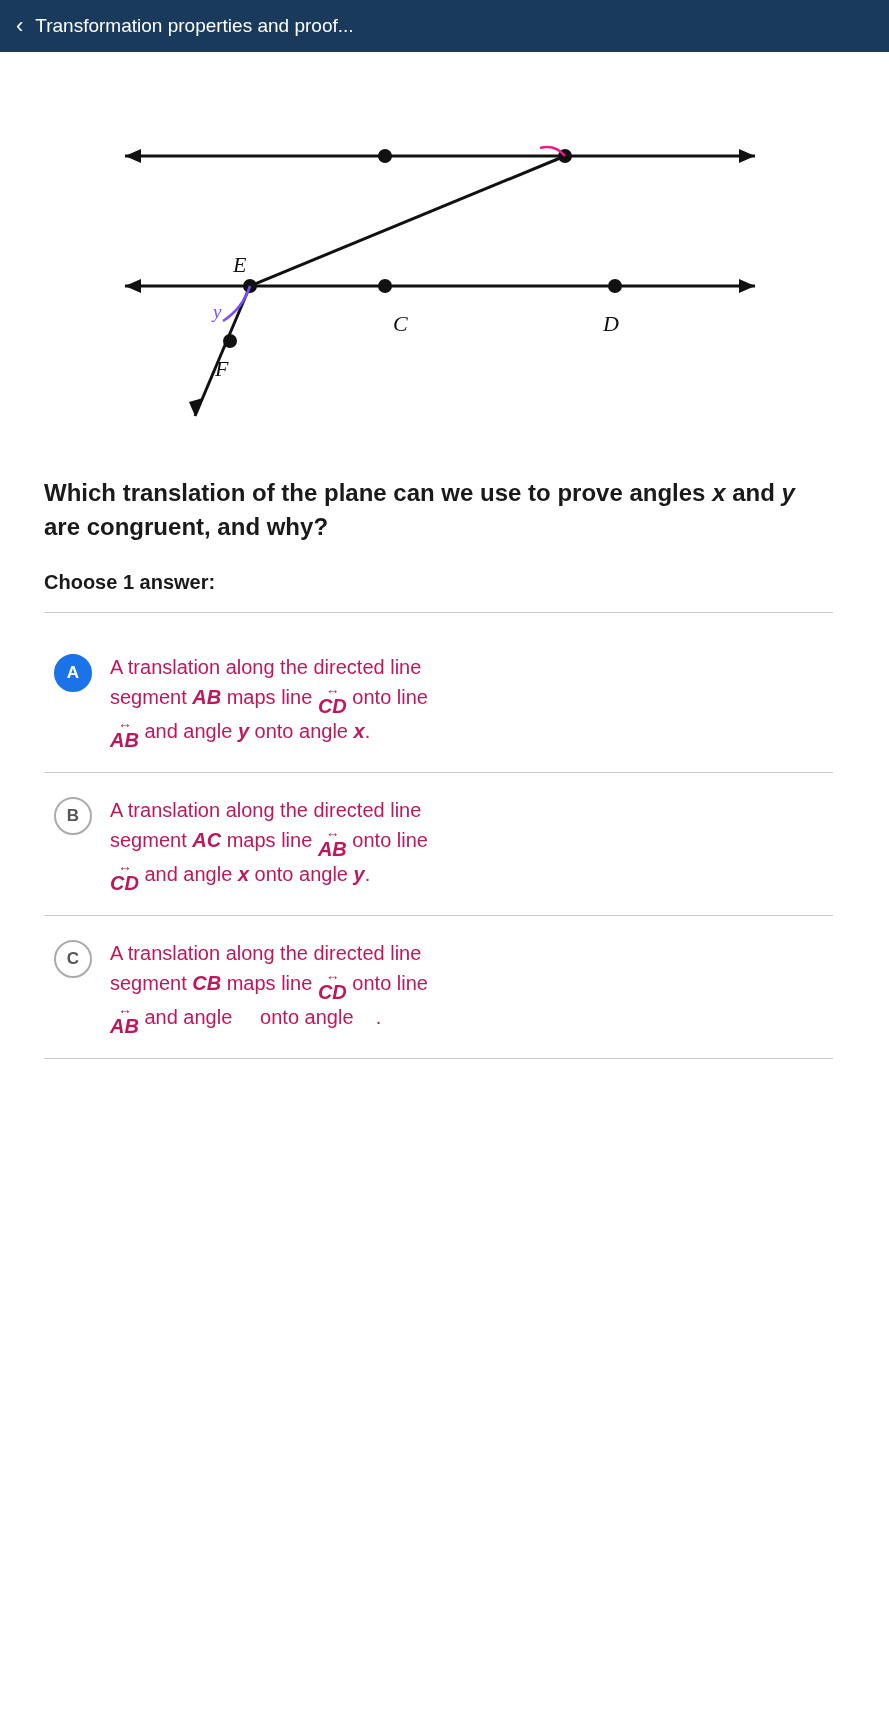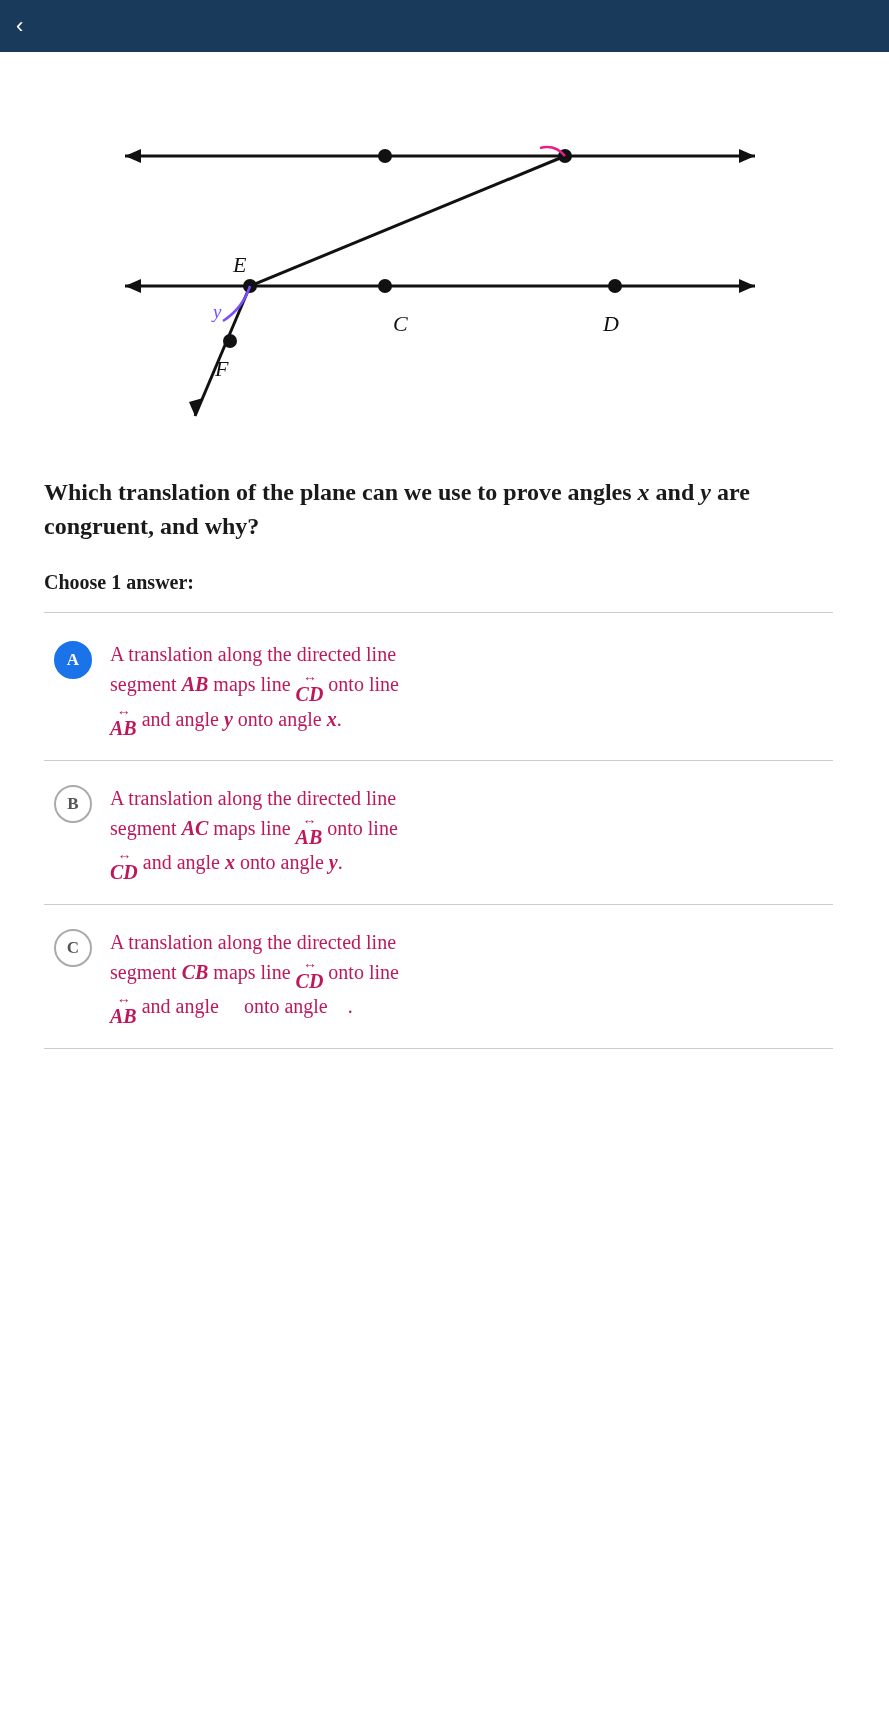--- a/index.html
+++ b/index.html
@@ -42,36 +42,35 @@
     }
 
     .diagram-container {
       width: 100%;
       display: flex;
       justify-content: center;
     }
 
     .question-section {
       padding: 30px 56px 20px 44px;
-      font-family: Liberation Serif, serif;
     }
 
     .question-text {
       font-size: 24px;
       font-weight: 700;
       color: #1a1a1a;
       line-height: 1.4;
       margin-bottom: 28px;
     }
 
     .choose-label {
       font-size: 20px;
       font-weight: 700;
       color: #1a1a1a;
-      margin-bottom: 4px;
+      margin-bottom: 17px;
       padding-bottom: 18px;
       border-bottom: 1.5px solid #ccc;
     }
 
     .answer-option {
       display: flex;
       align-items: flex-start;
       padding: 22px 0 22px 10px;
       border-bottom: 1.5px solid #ccc;
       cursor: pointer;
@@ -127,20 +126,21 @@
     svg.diagram {
       width: 700px;
       height: 360px;
     }
   </style>
 </head>
 <body>
 
 <div class="header">
   <span class="header-back">‹</span>
+  <span class="header-title">Transformation properties and proof...</span>
 </div>
 
 <div class="diagram-section">
   <div class="diagram-container">
     <svg class="diagram" viewBox="0 0 700 360">
 
       <line x1="30" y1="80" x2="660" y2="80" stroke="#111" stroke-width="3"></line>
 
       <polygon points="30,80 46,73 46,87" fill="#111"></polygon>
 

